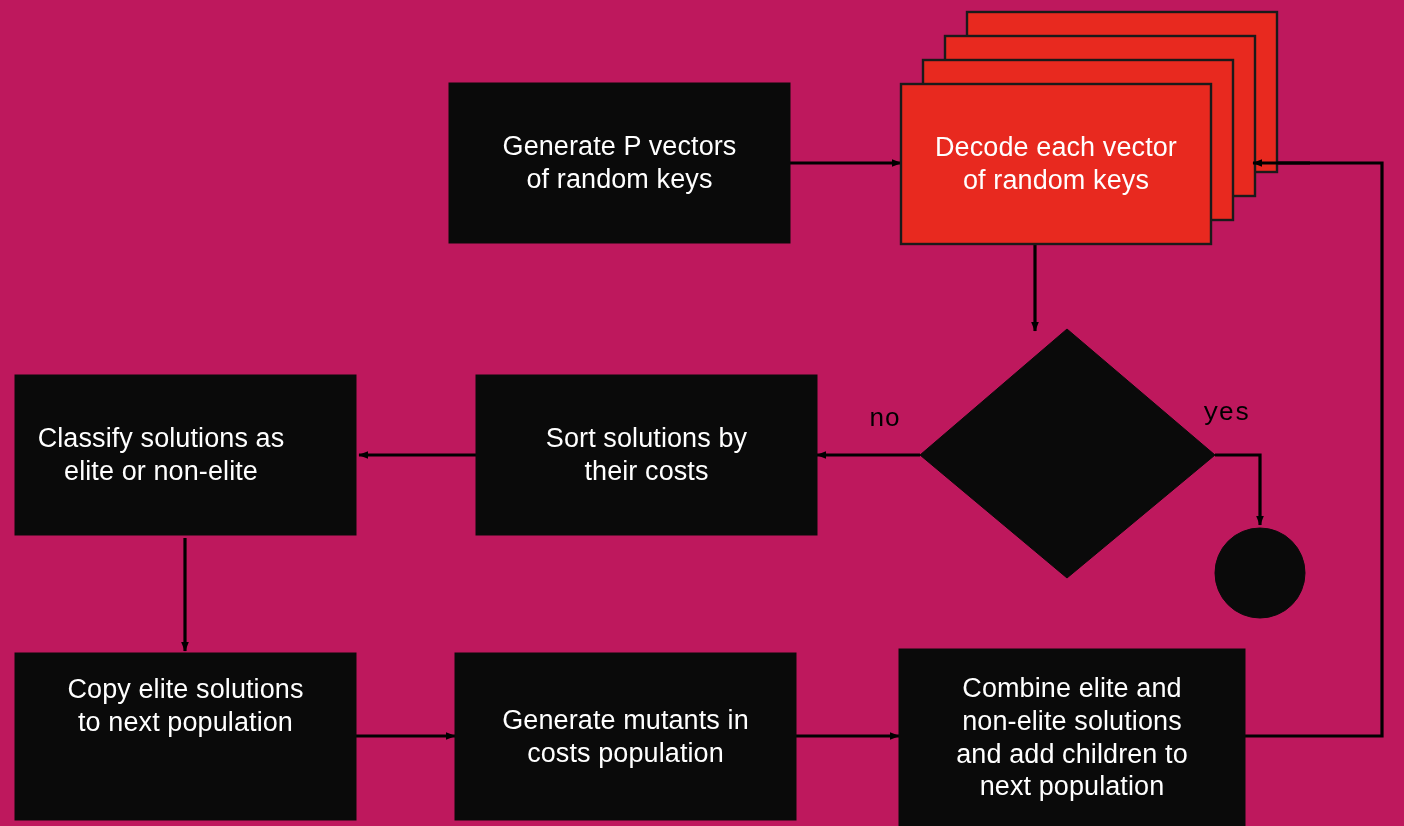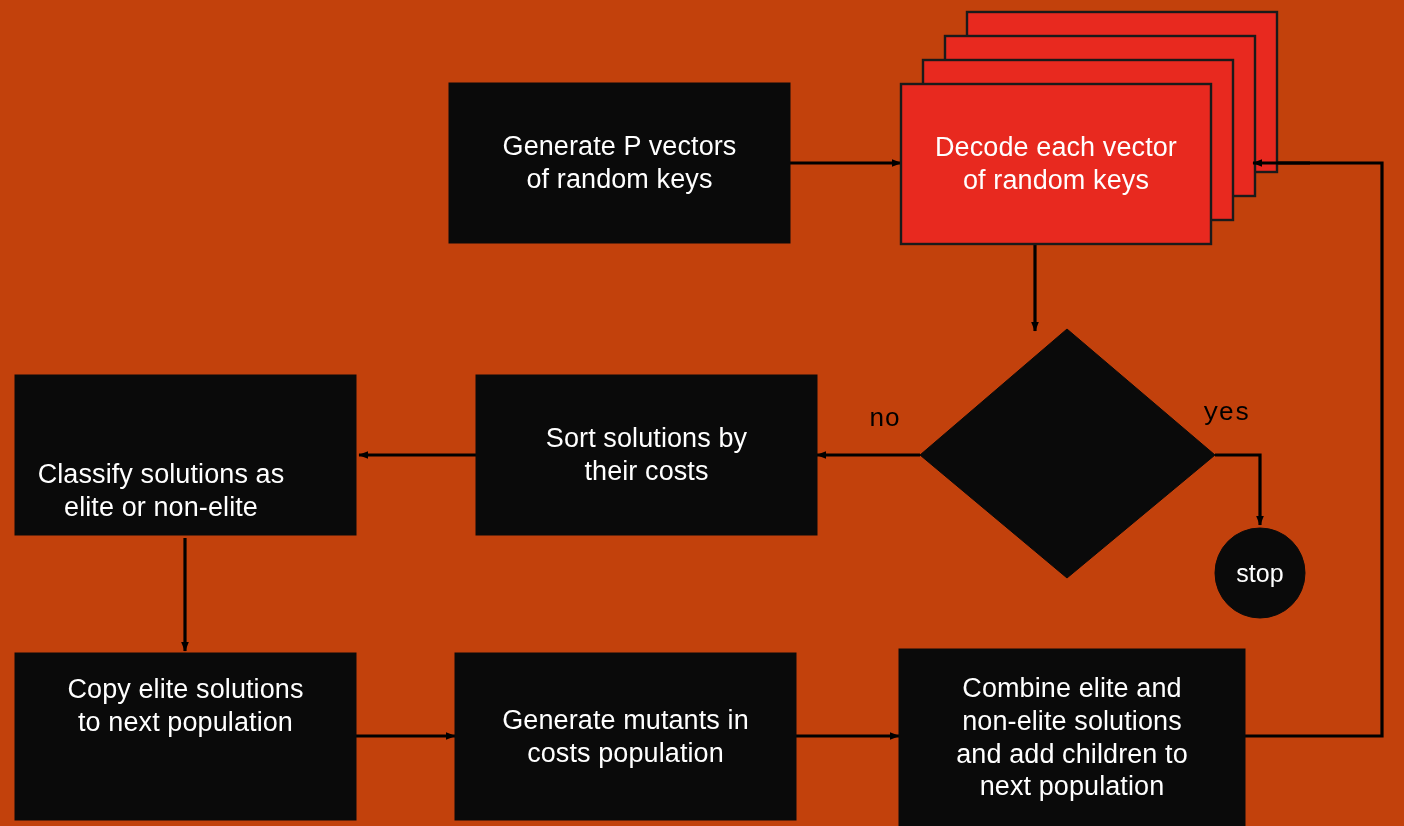--- a/index.html
+++ b/index.html
@@ -7,21 +7,21 @@
     padding: 0;
     background: #ffffff;
   }
   body {
     font-family: "Liberation Sans", sans-serif;
   }
   #diagram-root {
     position: relative;
     width: 1404px;
     height: 826px;
-    background: #c2410c;
+    background: #be185d;
     overflow: hidden;
   }
   #flow-svg {
     position: absolute;
     left: 0;
     top: 0;
     width: 1404px;
     height: 826px;
   }
   .node-label {
@@ -113,26 +113,25 @@
     </g>
   </svg>
 
   <div class="node-label" style="left:449px; top:83px; width:341px; height:160px;">Generate P vectors
 of random keys</div>
 
   <div class="node-label" style="left:901px; top:84px; width:310px; height:160px;border-radius:22px;">Decode each vector
 of random keys</div>
 
 
-  <div class="node-label stop-label" style="left:1215px; top:528px; width:90px; height:90px;">stop</div>
 
   <div class="node-label" style="left:476px; top:375px; width:341px; height:160px;">Sort solutions by
 their costs</div>
 
-  <div class="node-label" style="left:15px; top:375px; width:292px; height:160px;margin-top:36px;">Classify solutions as
+  <div class="node-label" style="left:15px; top:375px; width:292px; height:160px;">Classify solutions as
 elite or non-elite</div>
 
   <div class="node-label" style="left:15px; top:622px; width:341px; height:167px;">Copy elite solutions
 to next population</div>
 
   <div class="node-label" style="left:455px; top:653px; width:341px; height:167px;">Generate mutants in
 costs population</div>
 
   <div class="node-label" style="left:899px; top:649px; width:346px; height:177px;">Combine elite and
 non-elite solutions

